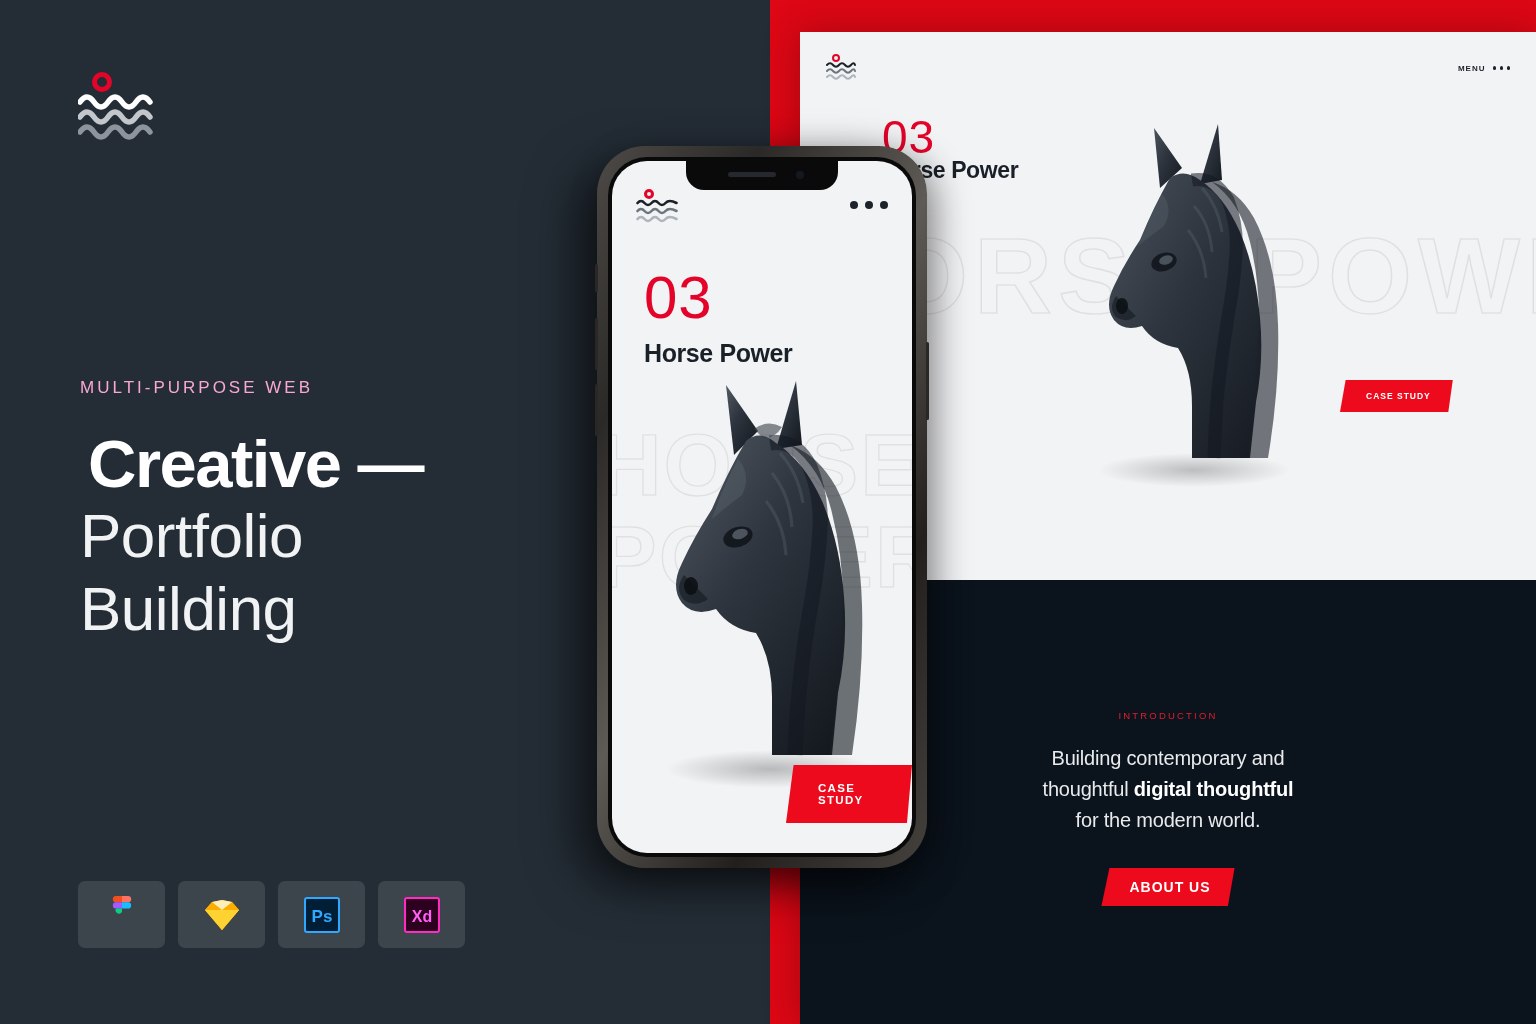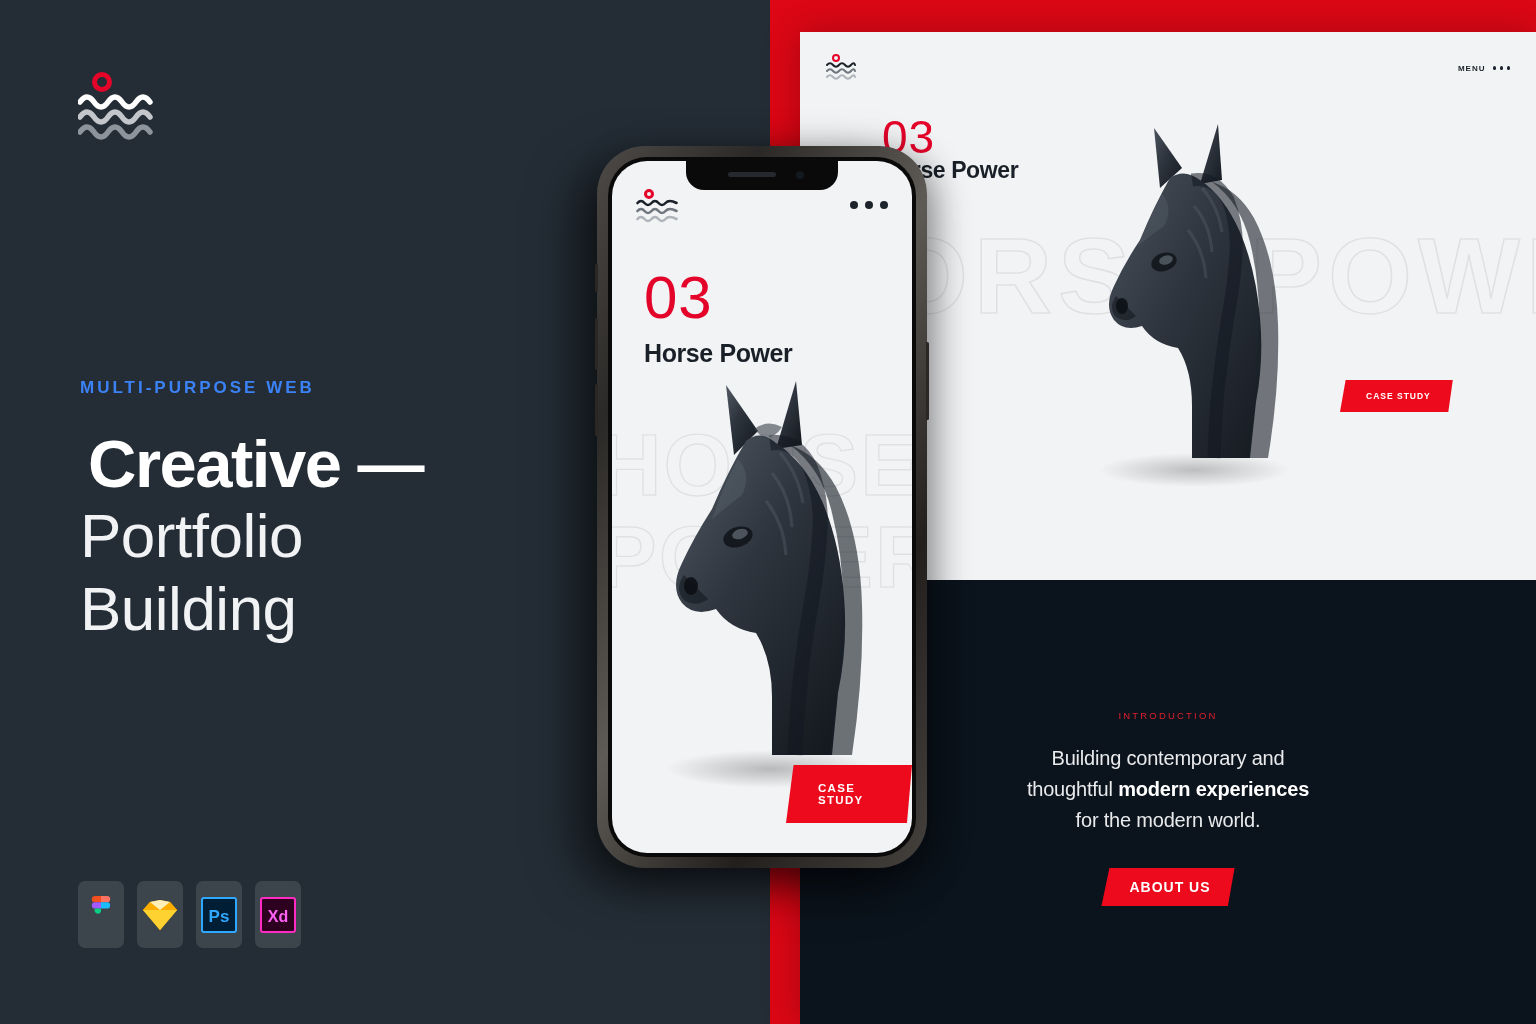--- a/index.html
+++ b/index.html
@@ -29,37 +29,37 @@
     width:20px; height:20px; border-radius:50%;
     border:5px solid #e4042a; position:absolute; left:14px; top:0;
   }
   .waves { position:absolute; left:0; top:18px; }
 
   .brand-logo { position:absolute; left:78px; top:72px; width:80px; height:70px; z-index:5; }
 
   
   .headline-block { position:absolute; left:80px; top:378px; z-index:5; }
   .eyebrow {
-    color:#3b82f6; font-size:17px; font-weight:700;
+    color:#f9a8d4; font-size:17px; font-weight:400;
     letter-spacing:3.0px; margin-bottom:30px;
   }
   .title-bold {
     color:#ffffff; font-size:67px; font-weight:700; line-height:1.08;
     letter-spacing:-1.5px;
     margin-left:8px;
   }
   .title-light {
     color:#f0f2f4; font-size:62px; font-weight:400; line-height:1.17;
     letter-spacing:-0.5px;
   }
 
   
   .app-icons { position:absolute; left:78px; top:881px; display:flex; gap:13px; z-index:5; }
   .app-tile {
-    width:46px; height:67px; border-radius:7px; background:#3c444c;
+    width:87px; height:67px; border-radius:7px; background:#3c444c;
     display:flex; align-items:center; justify-content:center;
   }
 
   
   .desktop-mock {
     position:absolute; left:800px; top:32px; width:736px; height:992px;
     background:#f2f3f5; z-index:3; overflow:hidden;
     box-shadow:0 0 34px rgba(0,0,0,0.25);
   }
   .dm-hero { position:relative; width:100%; height:548px; background:#f2f3f5; overflow:hidden; }
@@ -294,21 +294,21 @@
 
       <div class="dm-num">03</div>
       <div class="dm-title">Horse Power</div>
       <div class="dm-cta">CASE STUDY</div>
     </div>
 
     <div class="dm-intro">
       <div class="dm-intro-eyebrow">INTRODUCTION</div>
       <div class="dm-intro-copy">
         <div>Building contemporary and</div>
-        <div><span>thoughtful </span><b>modern experiences</b></div>
+        <div><span>thoughtful </span><b>digital thoughtful</b></div>
         <div>for the modern world.</div>
       </div>
       <div class="dm-about">ABOUT US</div>
     </div>
 
     <div class="dm-footer"></div>
   </div>
 
   <div class="phone">
     <div class="phone-btn pb-silent"></div>

